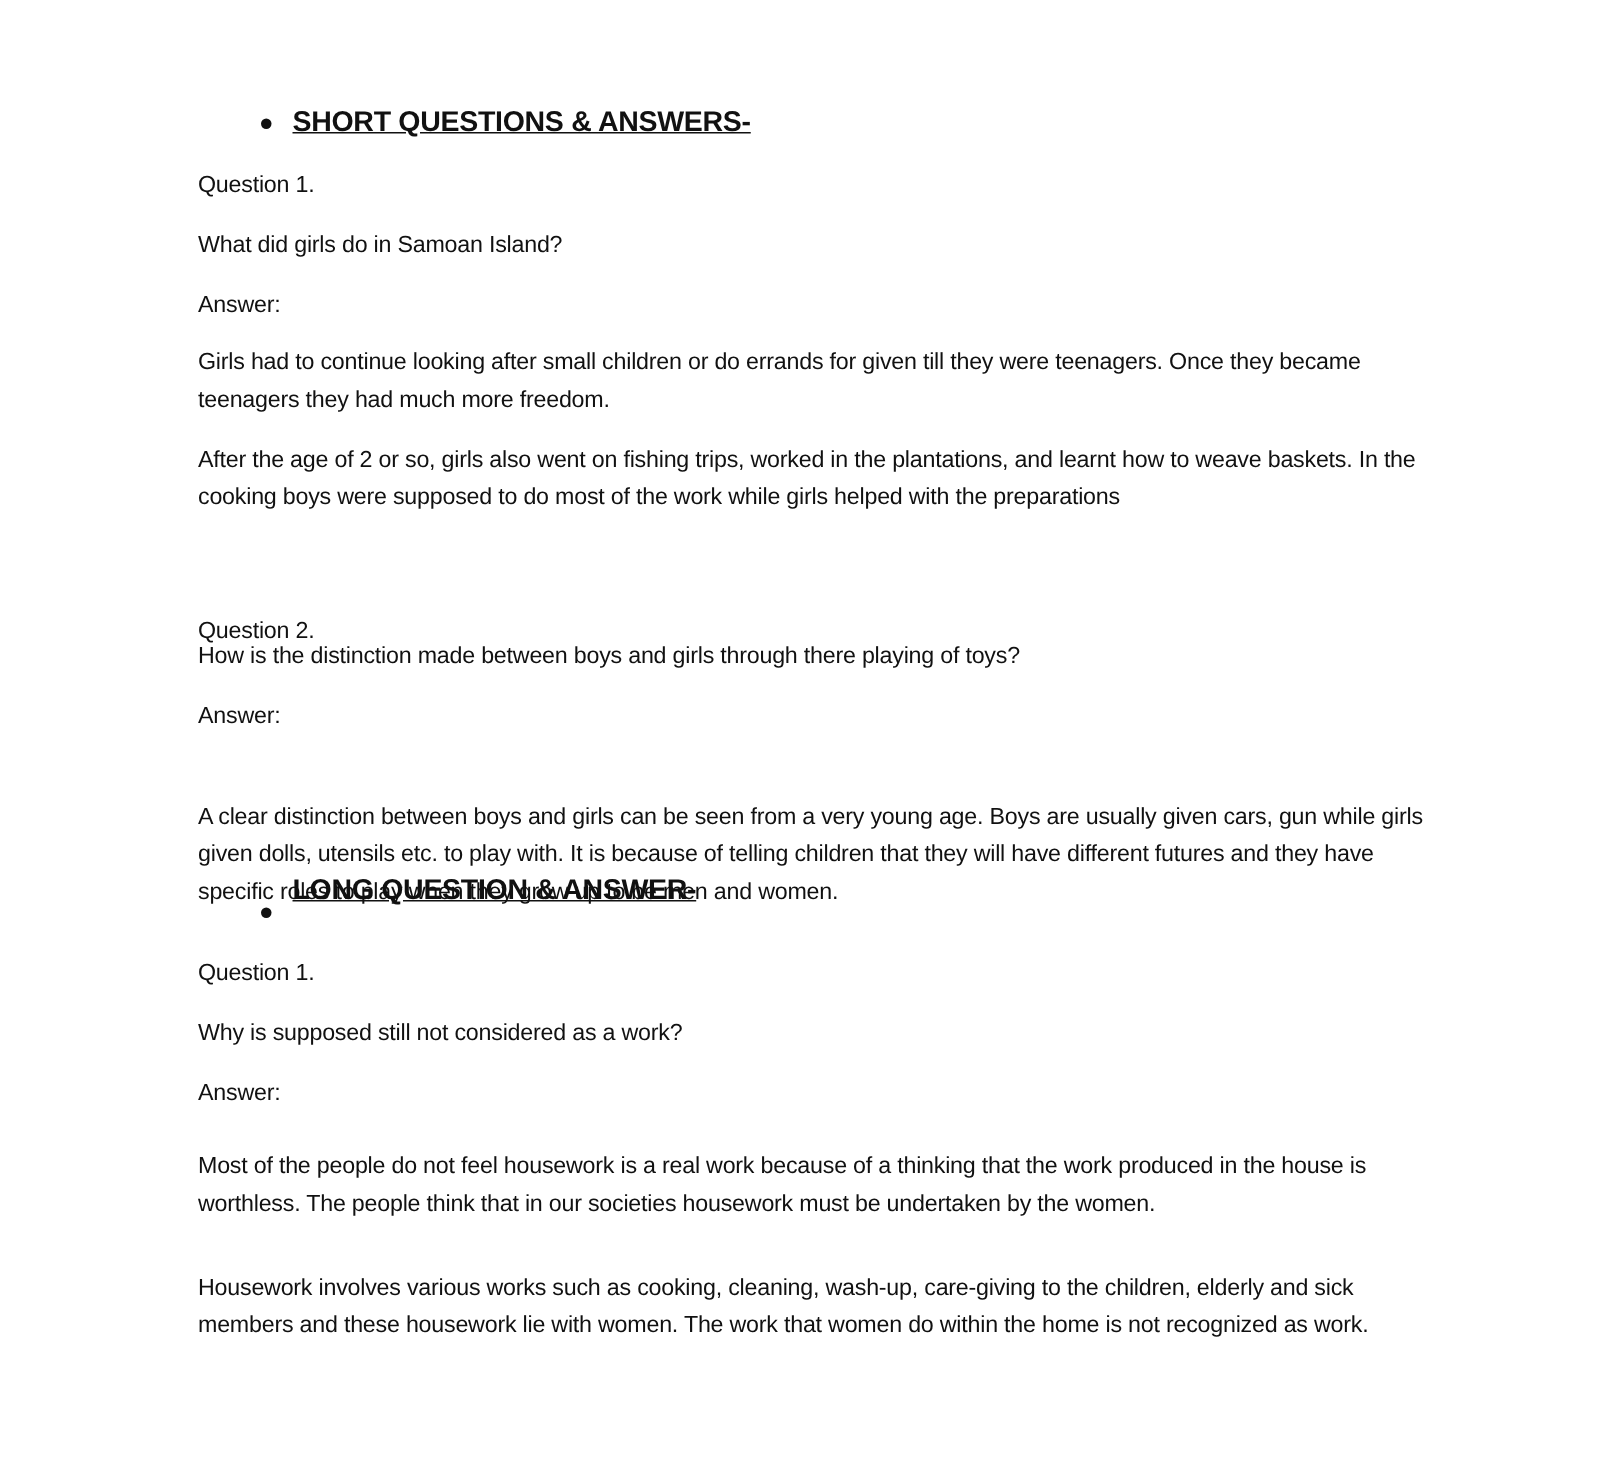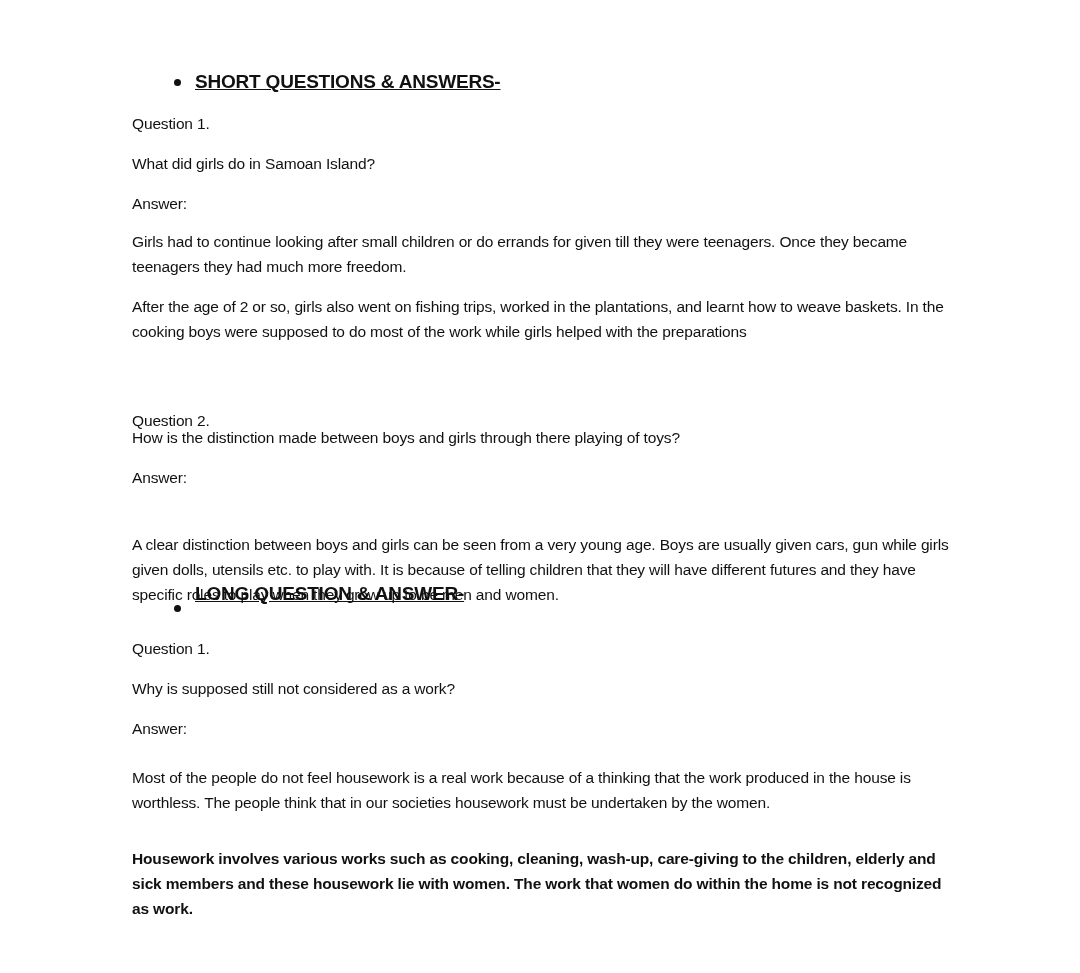--- a/index.html
+++ b/index.html
@@ -43,16 +43,16 @@
   </div>
 
   <div style="position:absolute;left:174px;top:605px;width:7px;height:7px;border-radius:50%;background:#111;"></div>
   <div class="heading" style="left:195px;top:583px;">LONG QUESTION &amp; ANSWER-</div>
 
   <div class="content">
     <div class="line" style="top:636px;">Question 1.</div>
     <div class="line" style="top:676px;">Why is supposed still not considered as a work?</div>
     <div class="line" style="top:716px;">Answer:</div>
     <div class="para" style="top:733px;margin-top:32px;">Most of the people do not feel housework is a real work because of a thinking that the work produced in the house is worthless. The people think that in our societies housework must be undertaken by the women.</div>
-    <div class="para" style="top:846px;font-weight:bold;">Housework involves various works such as cooking, cleaning, wash-up, care-giving to the children, elderly and sick members and these housework lie with women. The work that women do within the home is not recognized as work.</div>
+    <div class="para" style="top:846px;">Housework involves various works such as cooking, cleaning, wash-up, care-giving to the children, elderly and sick members and these housework lie with women. The work that women do within the home is not recognized as work.</div>
   </div>
 
 </div>
 
 </body></html>

